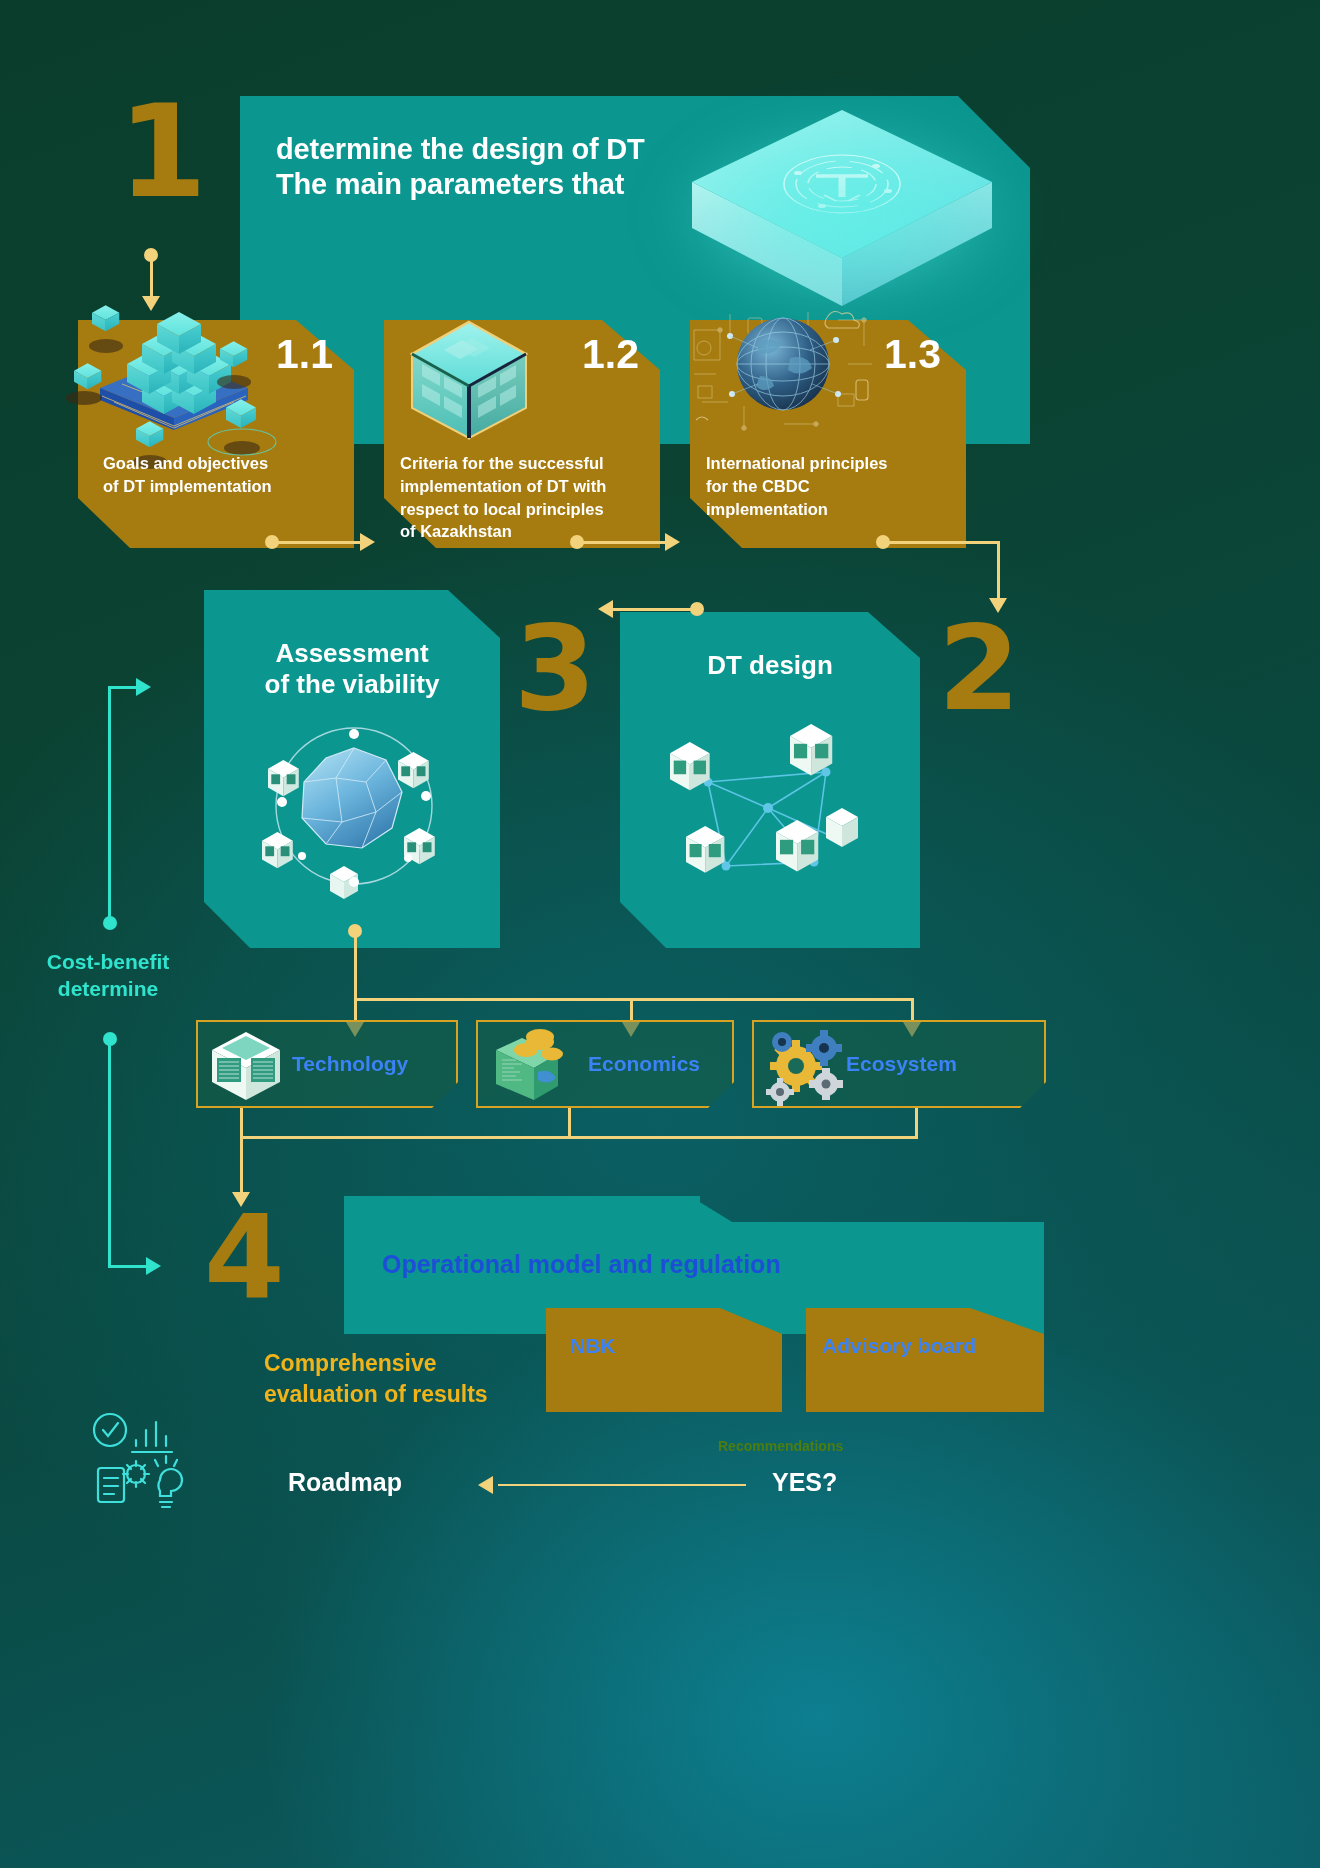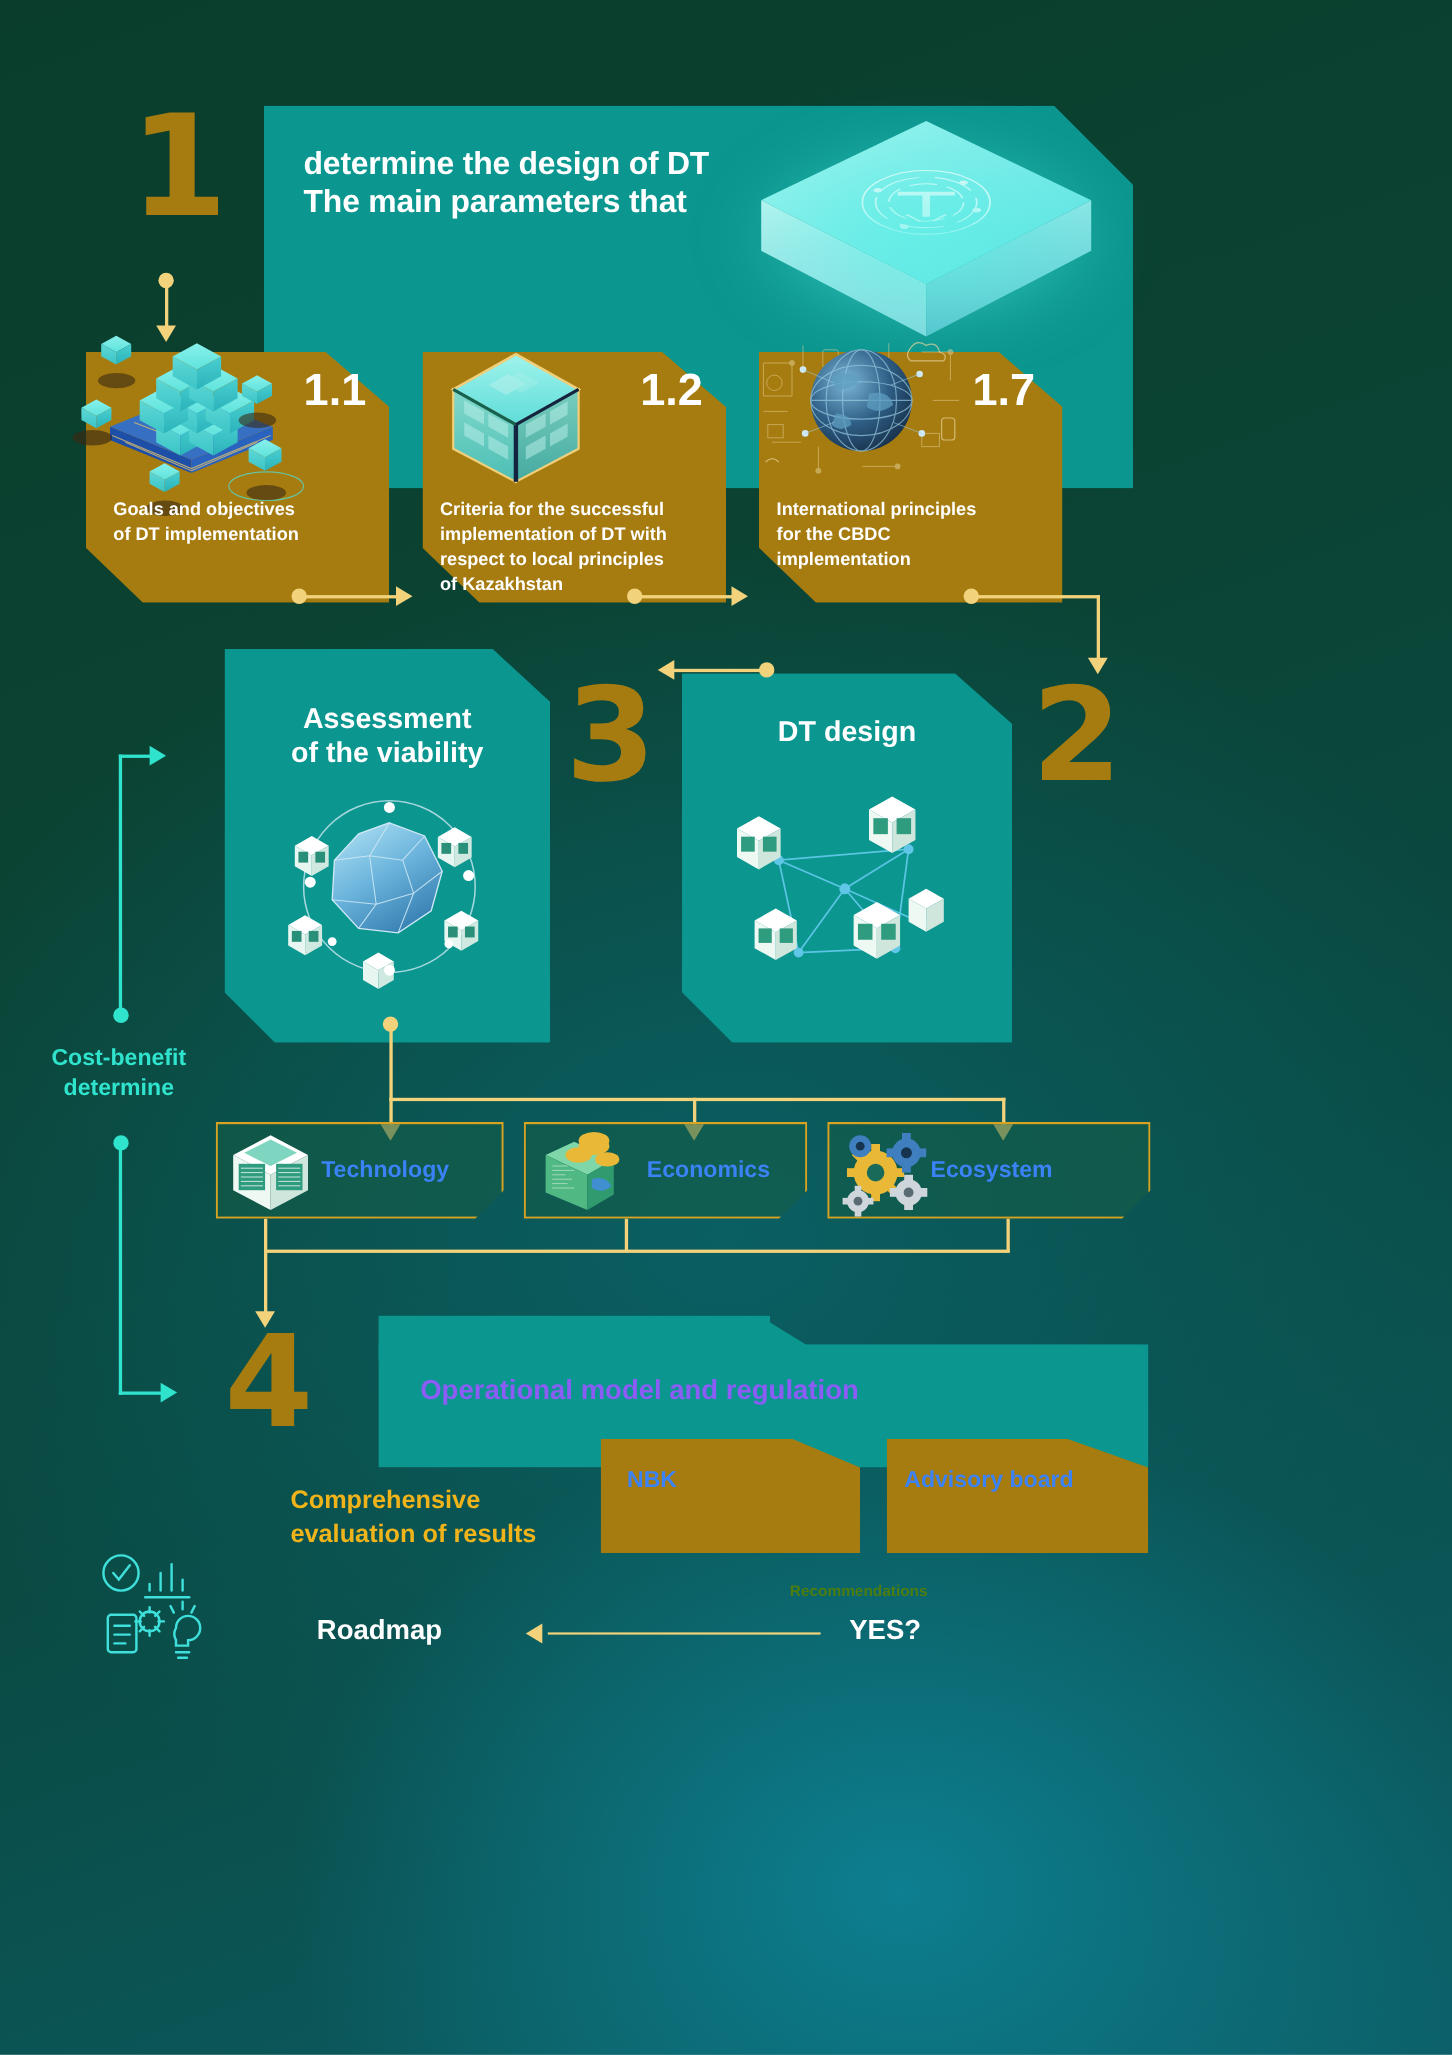--- a/index.html
+++ b/index.html
@@ -89,21 +89,21 @@
     font-weight: bold;
   }
   .white-label {
     position: absolute;
     color: #ffffff;
     font-size: 25px;
     font-weight: bold;
   }
   .op-title {
     position: absolute;
-    color: #8b5cf6;
+    color: #1d4ed8;
     font-size: 25px;
     font-weight: bold;
   }
   .box-label {
     position: absolute;
     color: #3b82f6;
     font-size: 21px;
     font-weight: bold;
   }
 
@@ -417,21 +417,21 @@
           <line x1="44" y1="92" x2="70" y2="82"></line>
       </g>
 
       <g stroke="#e8d49a" stroke-width="1.1" fill="none" opacity="0.7">
         <path d="M140 14 q6 -8 14 -2 q10 -4 12 6 q8 2 4 8 l-30 0 q-6 -4 0 -12z"></path>
         <rect x="168" y="78" width="12" height="20" rx="3"></rect>
         <path d="M8 118 q6 -6 12 0"></path>
       </g>
     </svg>
   </div>
-  <div class="cardnum" style="left:884px; top:334px;">1.7</div>
+  <div class="cardnum" style="left:884px; top:334px;">1.3</div>
   <div class="cardtext" style="left:706px; top:452px; width:240px;">
     <div>International principles</div>
     <div>for the CBDC</div>
     <div>implementation</div>
   </div>
 
   <div class="dot" style="left:876px; top:535px;"></div>
   <div class="line-h" style="left:883px; top:541px; width:117px;"></div>
   <div class="line-v" style="left:997px; top:541px; height:62px;"></div>
   <div class="arr arr-d" style="left:989px; top:598px;"></div>

